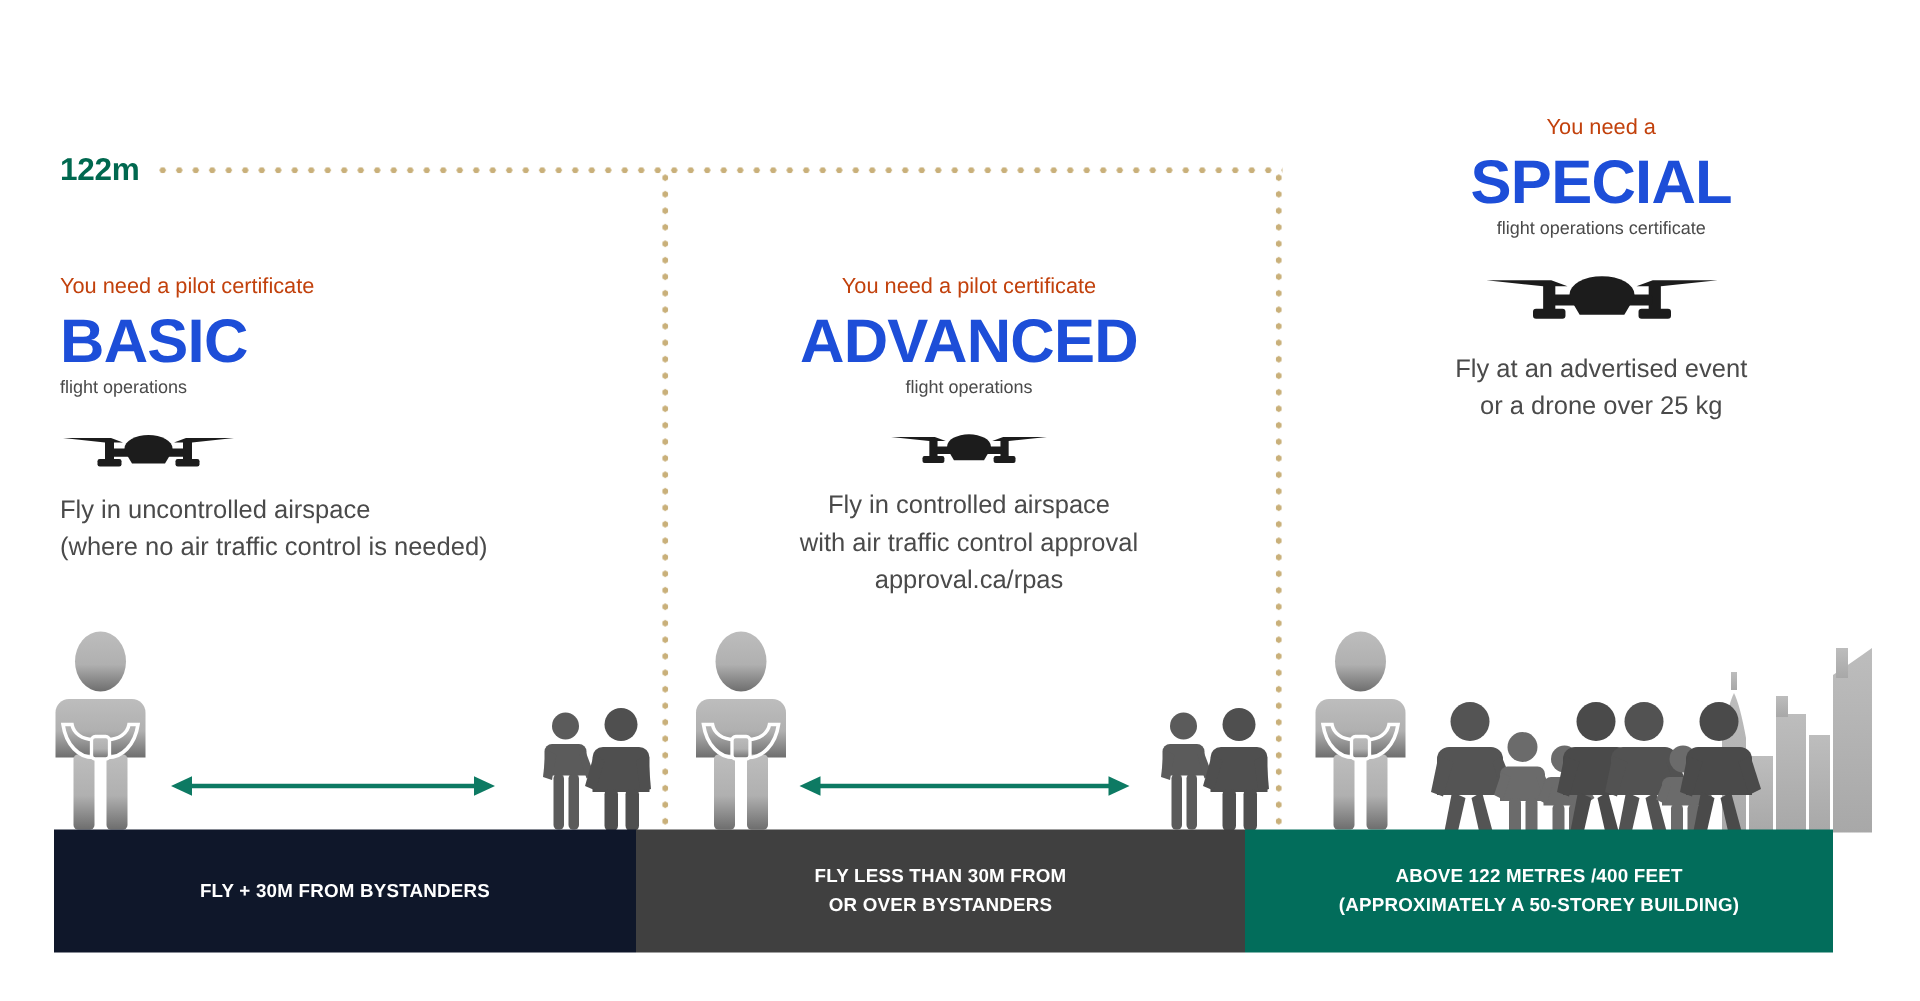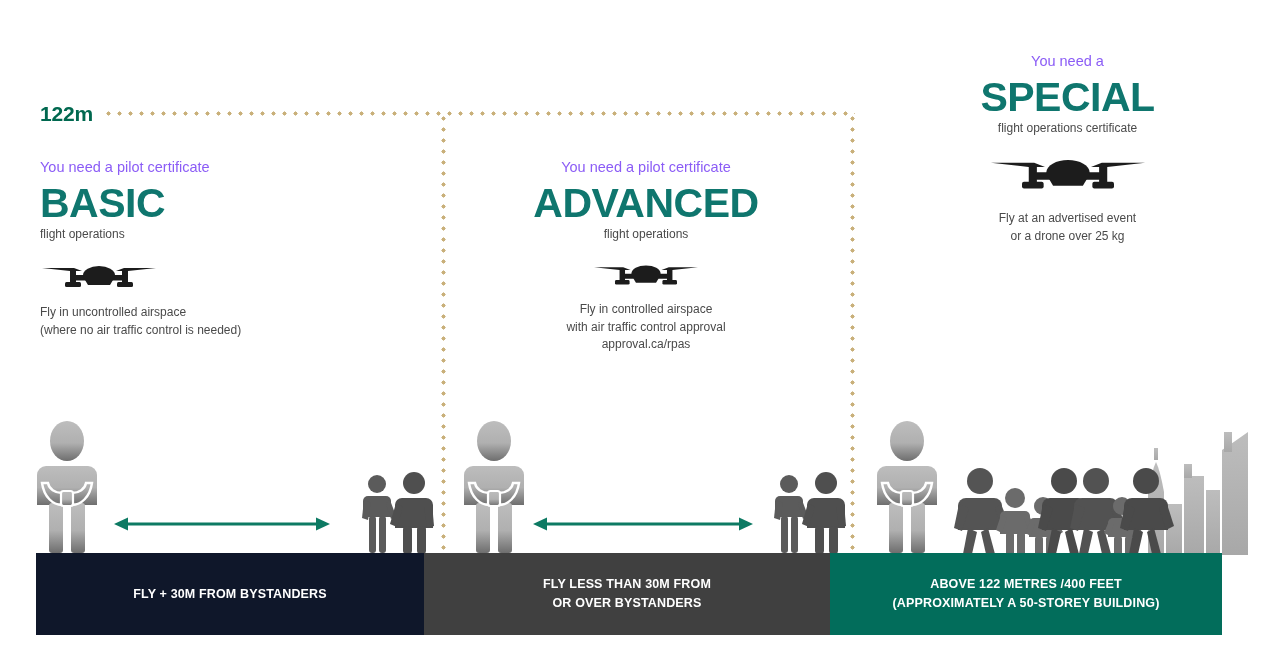--- a/index.html
+++ b/index.html
@@ -37,28 +37,28 @@
     position:absolute;
     left:40px;top:102px;
     font-size:21px;font-weight:bold;
     color:#00684f;
     letter-spacing:-0.2px;
     text-align:center;
   }
 
   
   .col{position:absolute;}
-  .kicker{font-size:14.5px;color:#8b5cf6;line-height:1.3;}
+  .kicker{font-size:14.5px;color:#c2410c;line-height:1.3;margin-top:24px;}
   .bigword{
-    font-size:41px;font-weight:bold;color:#0f766e;
+    font-size:41px;font-weight:bold;color:#1d4ed8;
     line-height:1.05;letter-spacing:-0.5px;margin:5px 0 2px 0;
     white-space:nowrap;
   }
   .sub{font-size:12px;color:#4a4a4a;line-height:1.3;}
-  .desc{font-size:12px;color:#4a4a4a;line-height:1.45;}
+  .desc{font-size:17px;color:#4a4a4a;line-height:1.45;}
 
   .drone-wrap{margin:18px 0 10px 0;}
   .col-center{text-align:center;}
 
   
   .banners{
     position:absolute;left:36px;top:553px;width:1210px;height:82px;
     display:flex;
   }
   .banner{

